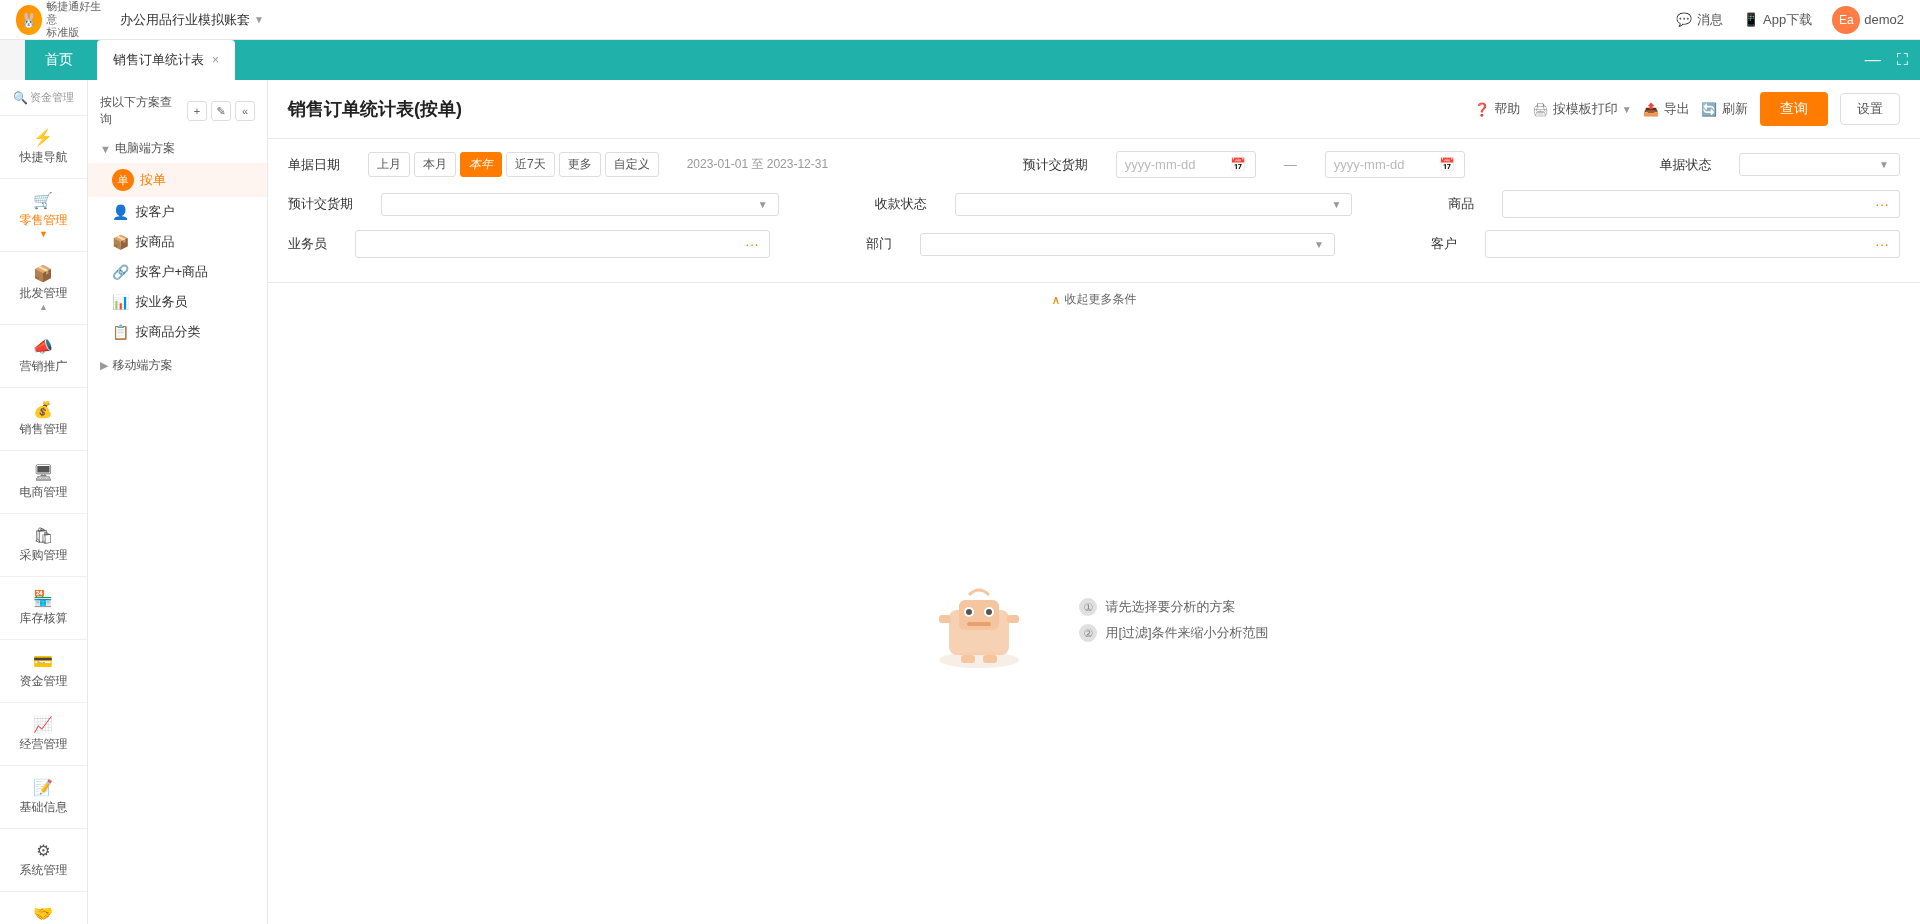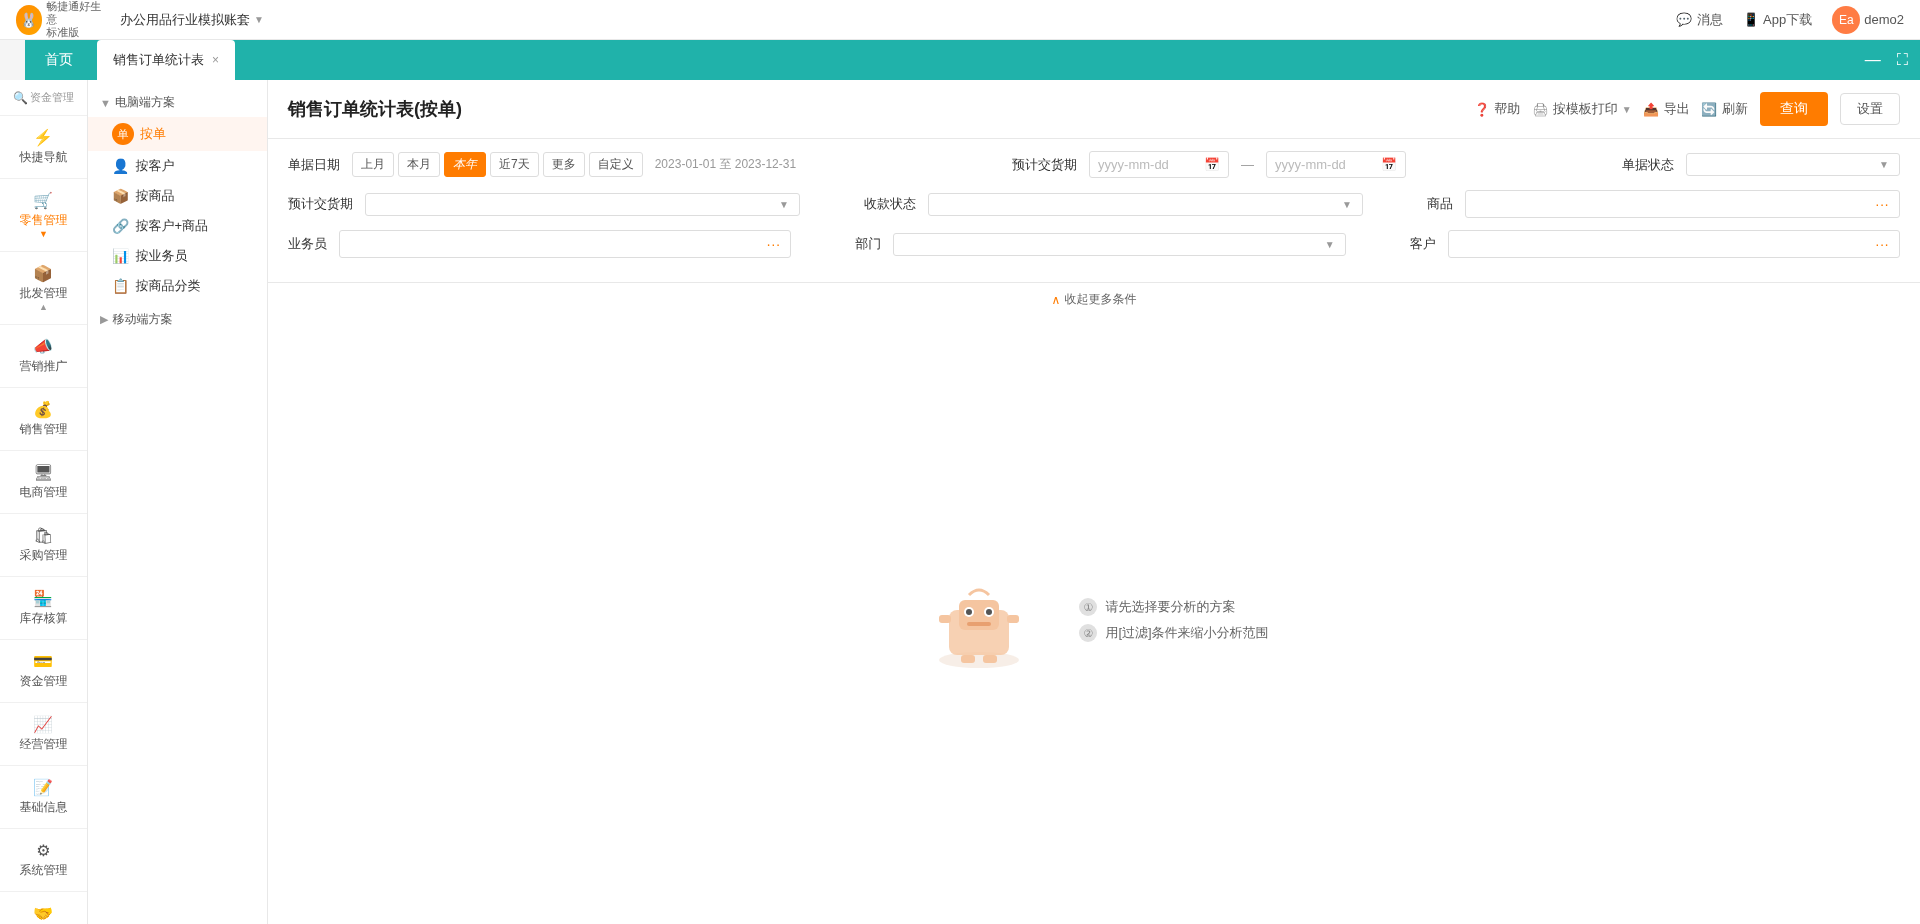--- a/index.html
+++ b/index.html
@@ -269,21 +269,21 @@
     }
 
     
     .filter-area {
       background: white;
       padding: 12px 20px;
     }
     .filter-row {
       display: flex;
       align-items: center;
-      gap: 12px;
+      gap: 28px;
       margin-bottom: 12px;
     }
     .filter-label {
       font-size: 13px;
       color: #333;
       white-space: nowrap;
       min-width: fit-content;
     }
     .date-shortcuts {
       display: flex;
@@ -517,20 +517,28 @@
     <div class="sidebar-item">
       <span class="icon">🤝</span>
 
     </div>
 
   </div>
 
   <div class="content-area">
 
     <div class="left-panel">
+      <div class="left-panel-header">
+        <span style="font-size:12px;color:#555;">按以下方案查询</span>
+        <div class="icons">
+          <div class="icon-btn">+</div>
+          <div class="icon-btn">✎</div>
+          <div class="icon-btn">«</div>
+        </div>
+      </div>
       <div class="tree-parent">
         <span style="color:#999;font-size:11px;">▼</span>
         <span style="font-size:12px;color:#555;">电脑端方案</span>
       </div>
       <div class="tree-item active tree-child">
         <span style="width:22px;height:22px;border-radius:50%;background:#ff7c00;display:flex;align-items:center;justify-content:center;color:white;font-size:11px;flex-shrink:0;">单</span>
         <span>按单</span>
       </div>
       <div class="tree-item tree-child">
         <span class="tree-icon">👤</span>

